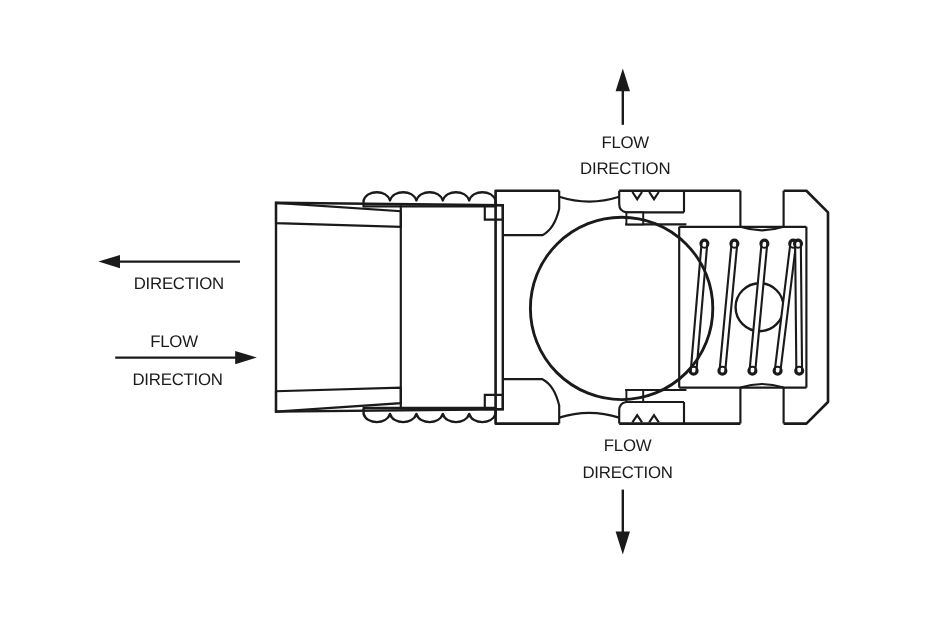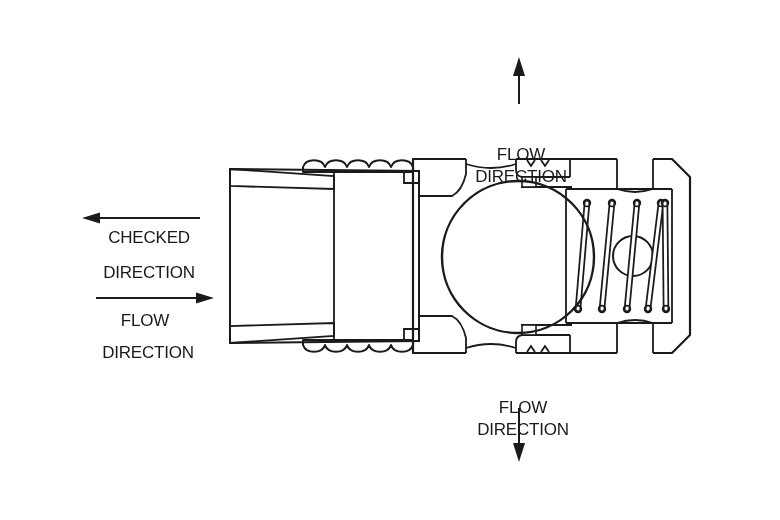--- a/index.html
+++ b/index.html
@@ -3,22 +3,22 @@
 <meta charset="utf-8">
 <style>
   html,body{margin:0;padding:0;background:#fff;}
   .stage{
     position:relative;width:780px;height:520px;background:var(--background,#fff);
     font-family:"Liberation Sans",sans-serif;overflow:hidden;
   }
   .stage svg{position:absolute;left:0;top:0;}
   .lbl{
     position:absolute;transform:translate(-50%,-50%);
-    font-size:17px;letter-spacing:-0.2px;color:var(--line_black,#1a1a1a);
-    white-space:nowrap;line-height:1;margin-top:36px;
+    font-size:14px;letter-spacing:-0.2px;color:var(--line_black,#1a1a1a);
+    white-space:nowrap;line-height:1;
   }
   .outline{stroke:var(--line_black,#1a1a1a);fill:none;}
 </style>
 </head>
 <body>
 
 <div class="stage">
 
   <svg width="780" height="520" viewBox="0 0 780 520">
     <defs>
@@ -144,21 +144,20 @@
     <g>
       <line x1="519" y1="104" x2="519" y2="75" class="outline" stroke-width="2"></line>
       <polygon points="519,57 513,76 525,76" fill="var(--line_black,#1a1a1a)"></polygon>
     </g>
     <g>
       <line x1="519" y1="408" x2="519" y2="444" class="outline" stroke-width="2"></line>
       <polygon points="519,462 513,443 525,443" fill="var(--line_black,#1a1a1a)"></polygon>
     </g>
   </svg>
 
-  <div class="lbl" style="left:149px;top:201px;">CHECKED</div>
   <div class="lbl" style="left:149px;top:236px;">DIRECTION</div>
 
   <div class="lbl" style="left:145px;top:284px;">FLOW</div>
   <div class="lbl" style="left:148px;top:316px;">DIRECTION</div>
 
   <div class="lbl" style="left:521px;top:118px;">FLOW</div>
   <div class="lbl" style="left:521px;top:140px;">DIRECTION</div>
 
   <div class="lbl" style="left:523px;top:371px;">FLOW</div>
   <div class="lbl" style="left:523px;top:393px;">DIRECTION</div>

